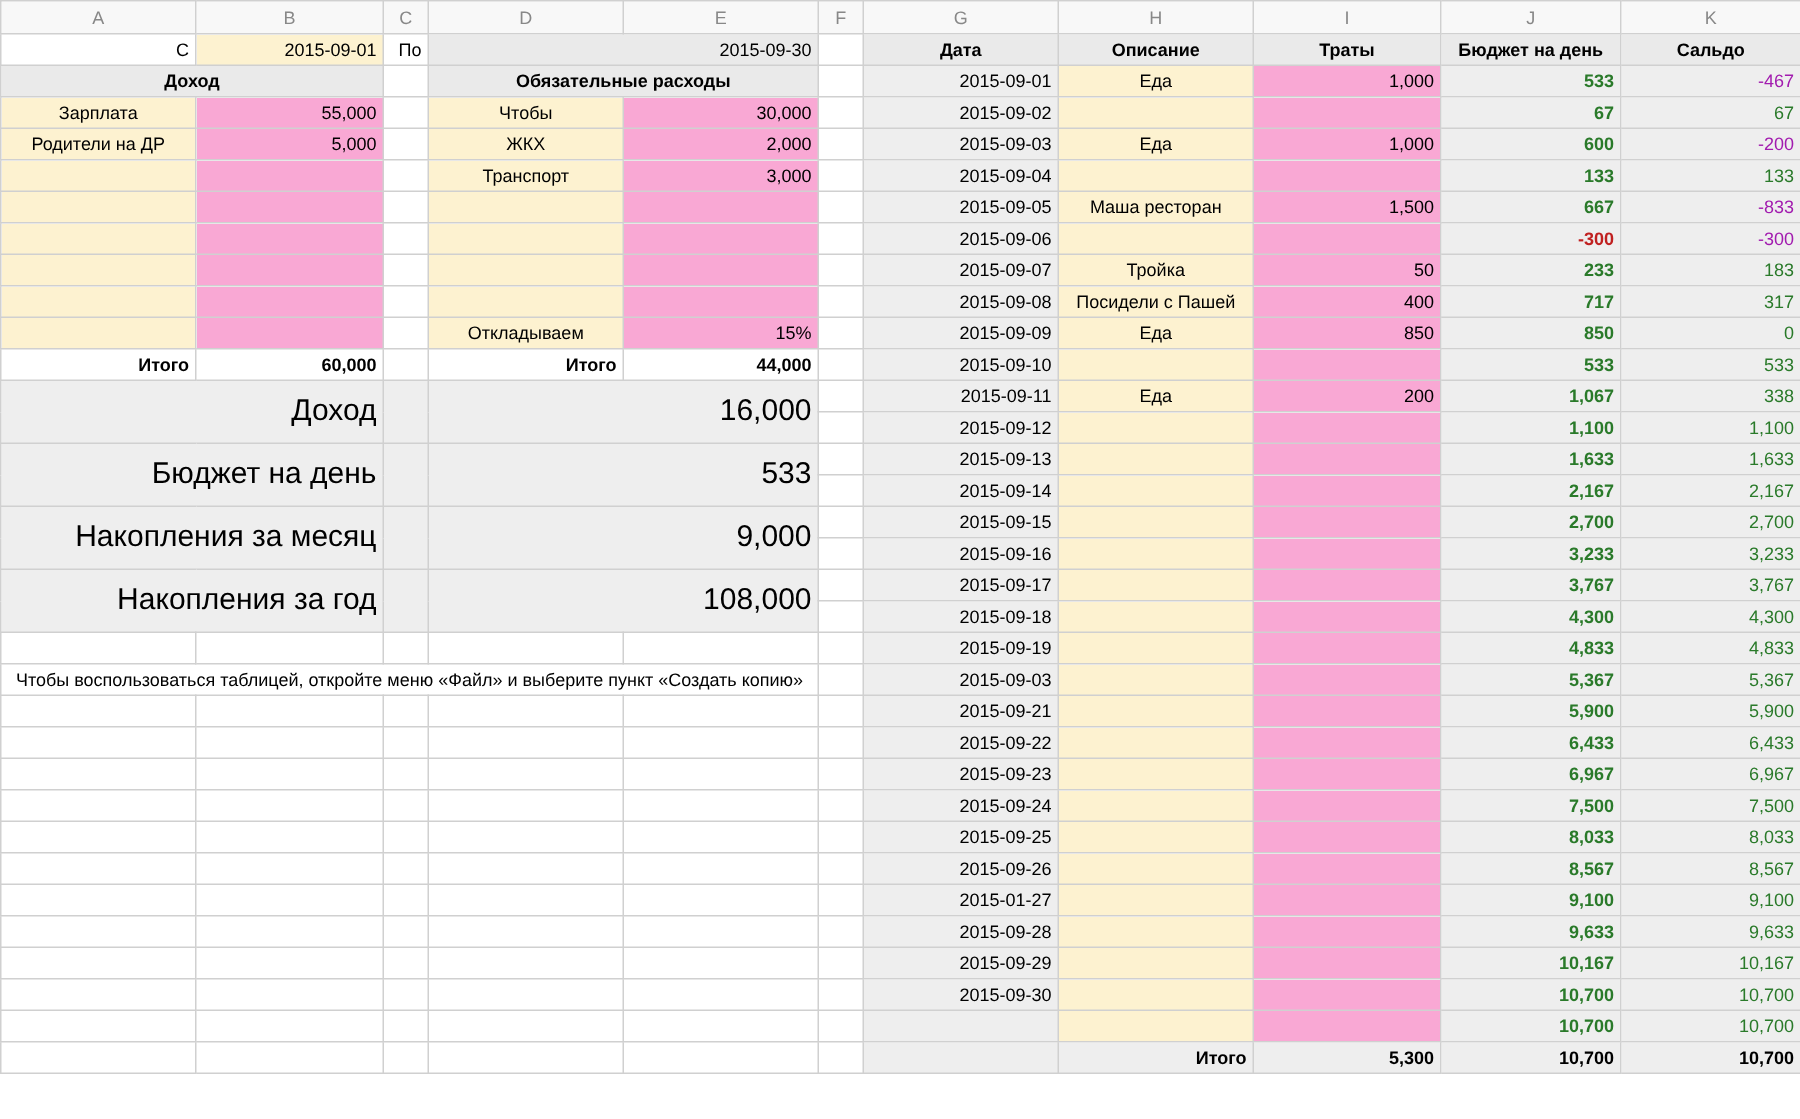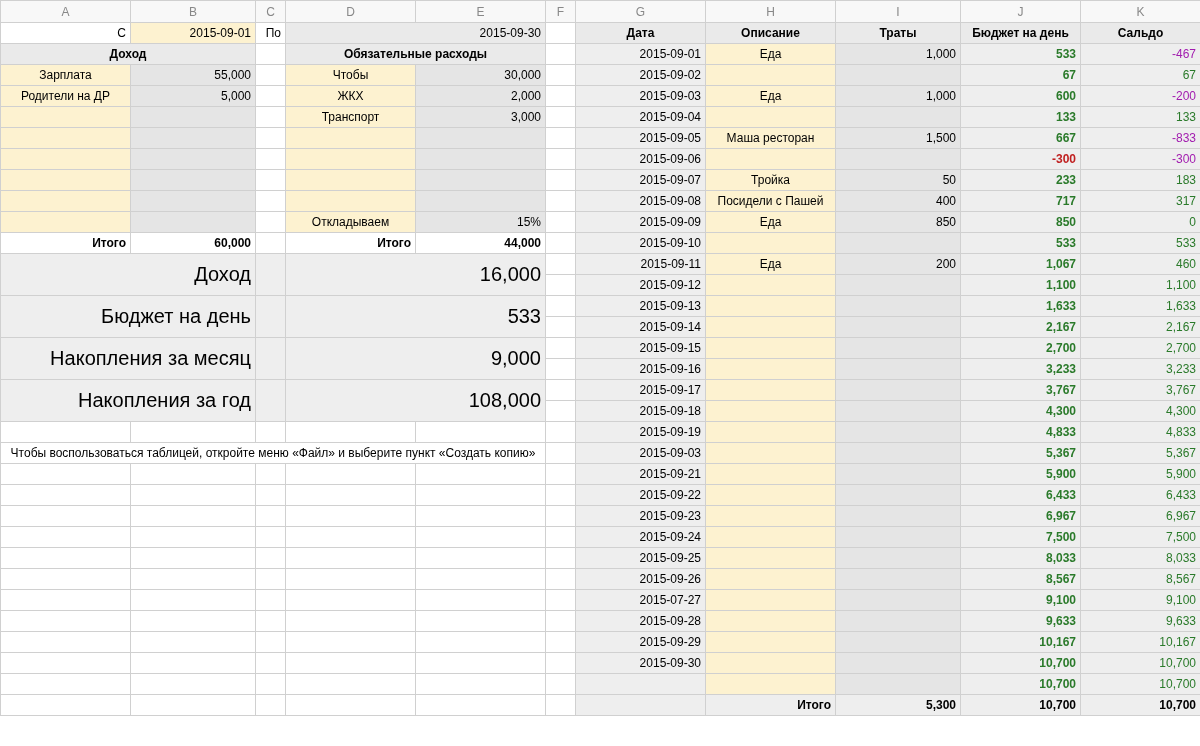--- a/index.html
+++ b/index.html
@@ -44,21 +44,21 @@
   col.cJ { width: 120px; }
   col.cK { width: 120px; }
 
   .r { text-align: right; }
   .c { text-align: center; }
   .l { text-align: center; }
   .b { font-weight: bold; }
 
   .hdr  { background: #eaeaea; }
   .pale { background: #fdf2d0; }
-  .gold { background: #e5e5e5; }
+  .gold { background: #f9a8d4; }
   .gry  { background: #eeeeee; }
 
   .green  { color: #2a7a2a; }
   .greenB { color: #2a7a2a; font-weight: bold; }
   .red    { color: #a21caf; }
   .redB   { color: #c02020; font-weight: bold; }
 
   .big    { font-size: 20px; }
 
   .summary-row td { height: 40px; }
@@ -238,21 +238,21 @@
       </tr>
       <tr class="summary-row">
         <td class="r big gry" colspan="2" rowspan="2">Доход</td>
         <td class="gry" rowspan="2"></td>
         <td class="r big gry" colspan="2" rowspan="2">16,000</td>
         <td></td>
         <td class="r gry">2015-09-11</td>
         <td class="l pale">Еда</td>
         <td class="r gold">200</td>
         <td class="r gry greenB">1,067</td>
-        <td class="r gry green">460</td>
+        <td class="r gry green">338</td>
       </tr>
       <tr>
         <td></td>
         <td class="r gry">2015-09-12</td>
         <td class="l pale"></td>
         <td class="r gold"></td>
         <td class="r gry greenB">1,100</td>
         <td class="r gry green">1,100</td>
       </tr>
       <tr class="summary-row">
@@ -412,21 +412,21 @@
         <td class="r gry greenB">8,567</td>
         <td class="r gry green">8,567</td>
       </tr>
       <tr>
         <td></td>
         <td></td>
         <td></td>
         <td></td>
         <td></td>
         <td></td>
-        <td class="r gry">2015-07-27</td>
+        <td class="r gry">2015-01-27</td>
         <td class="l pale"></td>
         <td class="r gold"></td>
         <td class="r gry greenB">9,100</td>
         <td class="r gry green">9,100</td>
       </tr>
       <tr>
         <td></td>
         <td></td>
         <td></td>
         <td></td>

